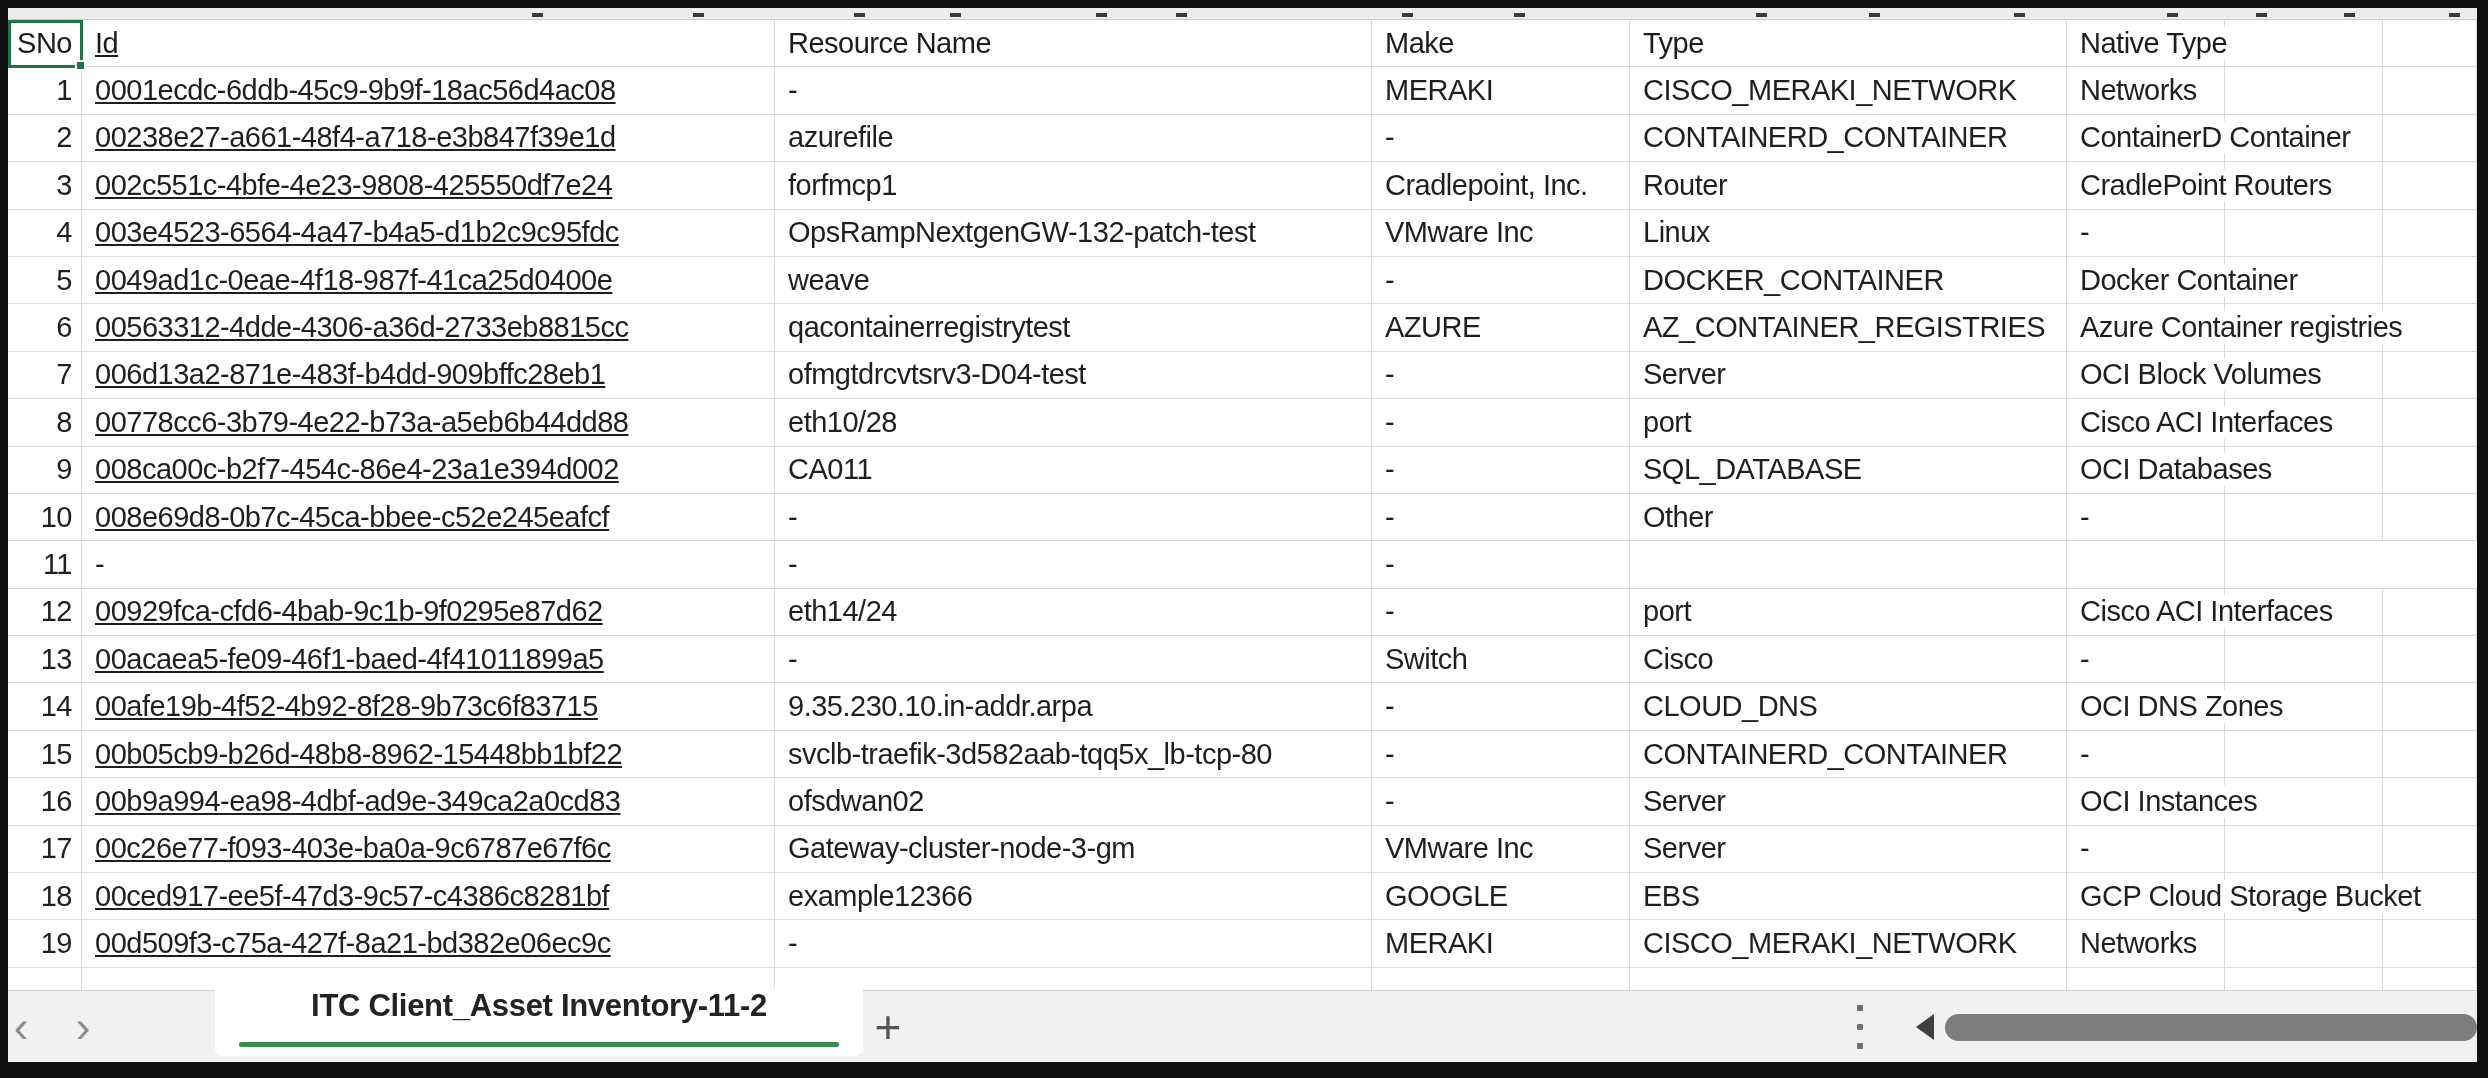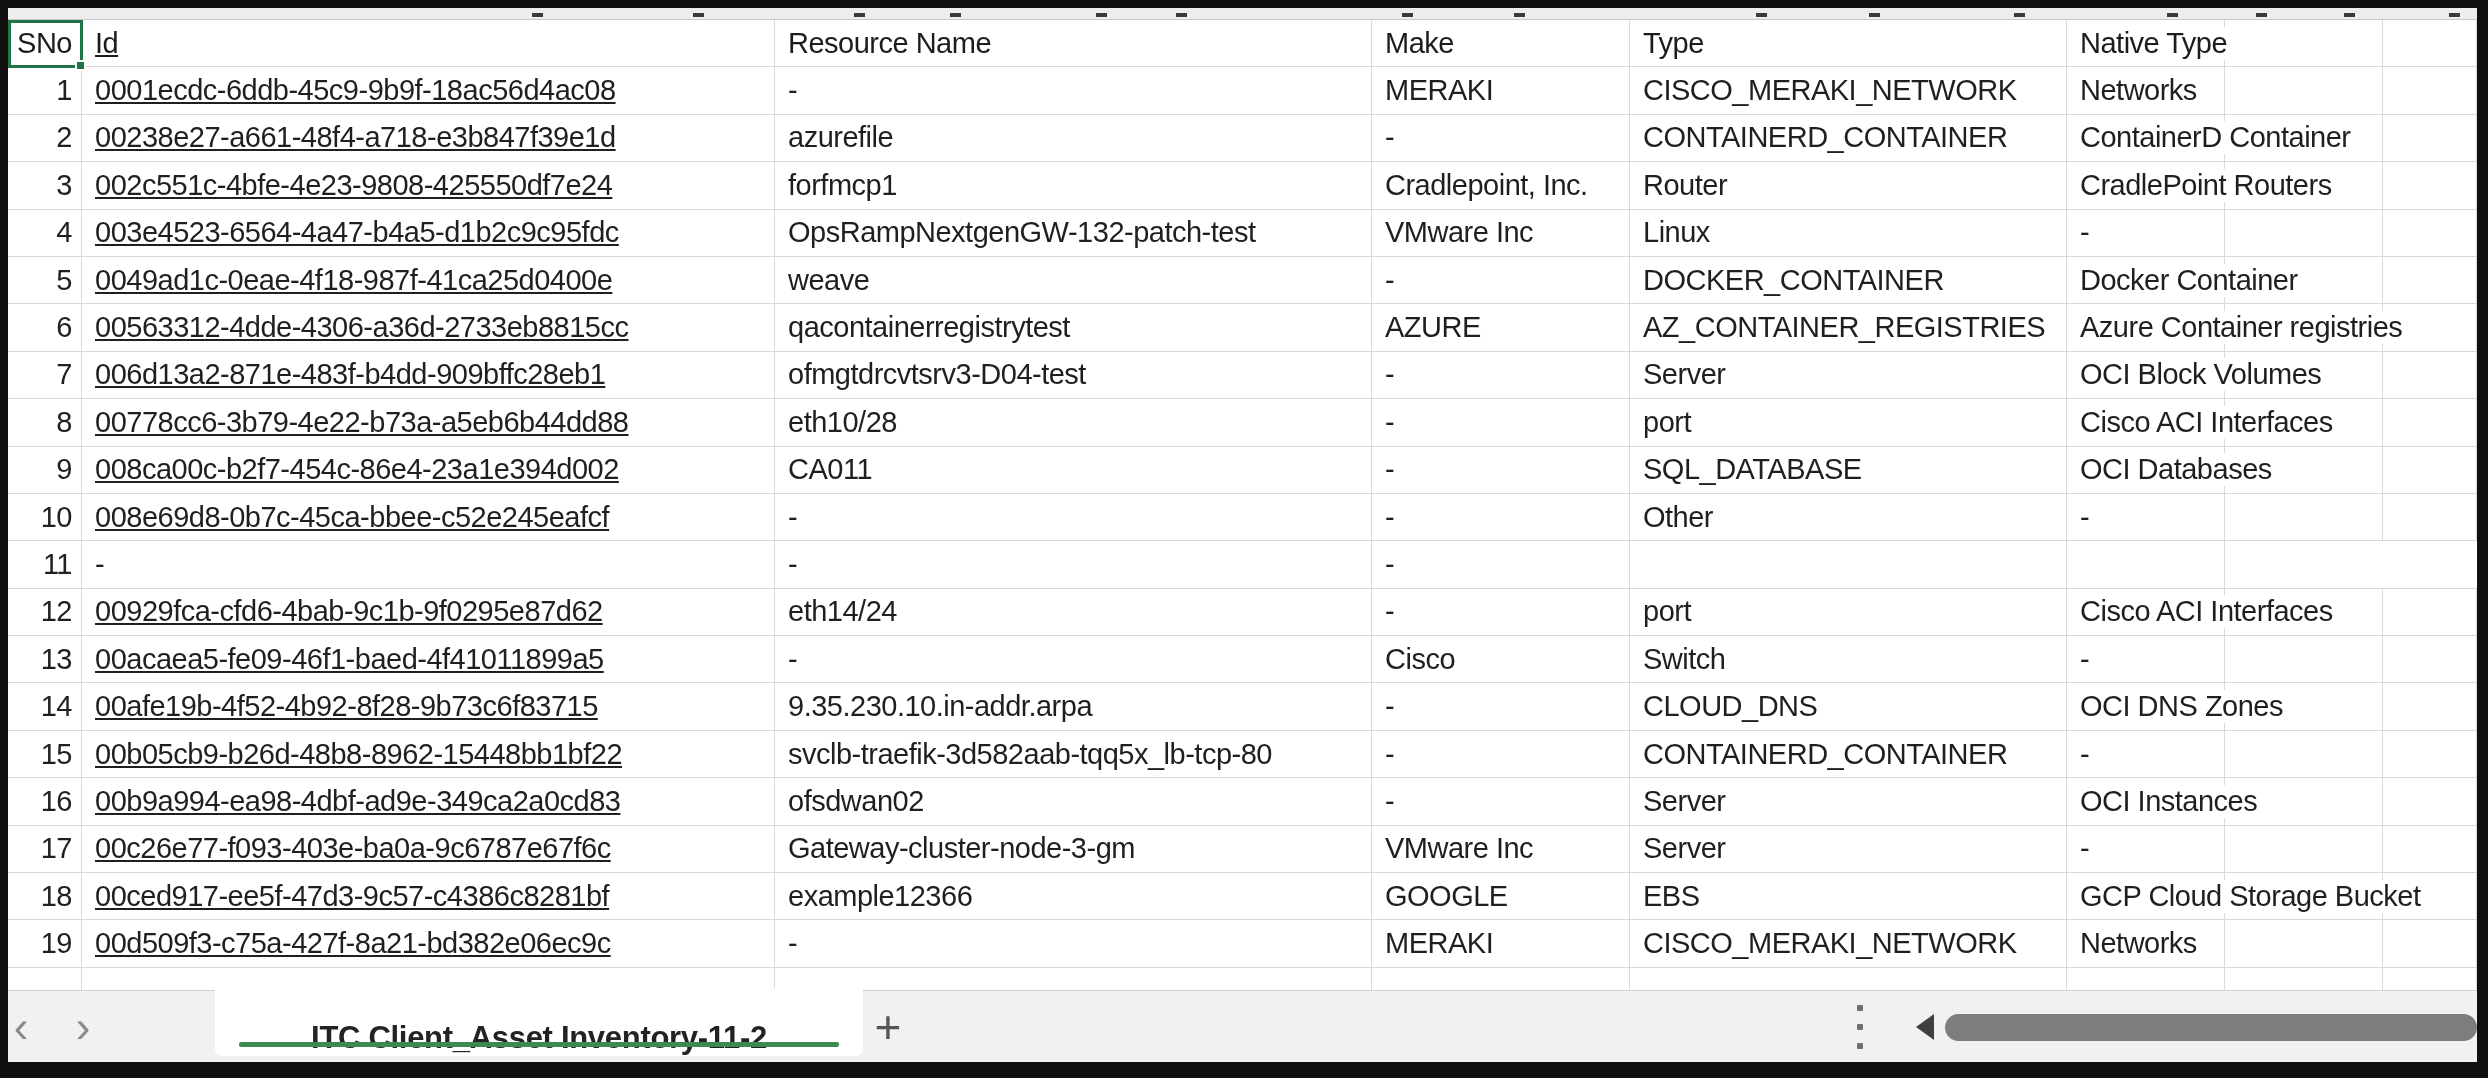--- a/index.html
+++ b/index.html
@@ -31,21 +31,21 @@
 
   
   .selection{position:absolute;left:0;top:0;width:75px;height:48px;border:3px solid var(--accent-green);z-index:5;pointer-events:none;}
   .selection .handle{position:absolute;right:-6px;bottom:-6px;width:11px;height:11px;background:var(--accent-green);border:2px solid #fff;}
 
   
   .tabbar{position:absolute;left:8px;top:990px;width:2469px;height:72px;background:#f1f1f1;border-top:1px solid #d0d0d0;}
   .nav-chev{position:absolute;top:2px;height:68px;display:flex;align-items:center;font-size:44px;color:#8a8a8a;width:34px;justify-content:center;cursor:default;}
   .nav-prev{left:-4px;}
   .nav-next{left:58px;}
-  .sheet-tab{position:absolute;left:207px;top:-3px;width:648px;height:68px;background:#fff;border-radius:0 0 7px 7px;display:flex;align-items:flex-end;justify-content:center;}
+  .sheet-tab{position:absolute;left:207px;top:-3px;width:648px;height:68px;background:#fff;border-radius:0 0 7px 7px;display:flex;align-items:flex-start;justify-content:center;}
   .sheet-tab .label{font-size:31px;font-weight:bold;color:#232323;letter-spacing:-0.3px;white-space:nowrap;}
   .sheet-tab .underline{position:absolute;left:24px;right:24px;bottom:9px;height:5px;background:var(--tab-underline);border-radius:2px;}
   .add-sheet{position:absolute;left:845px;top:0;width:70px;height:72px;display:flex;align-items:center;justify-content:center;font-size:46px;font-weight:300;color:#555;}
   .dots{position:absolute;left:1848px;top:14px;width:8px;height:44px;display:flex;flex-direction:column;justify-content:space-between;align-items:center;}
   .dots i{width:6px;height:6px;background:#6f6f6f;border-radius:1px;}
   .scroll-arrow{position:absolute;left:1908px;top:23px;width:0;height:0;border-top:13px solid transparent;border-bottom:13px solid transparent;border-right:18px solid #3f3f3f;}
   .scroll-thumb{position:absolute;left:1937px;top:23px;width:532px;height:27px;background:var(--scrollbar-thumb);border-radius:14px;}
 </style>
 </head>
 <body>
@@ -409,25 +409,25 @@
       <div class="row">
         <div class="cell col-sno">
           <span class="cv">13</span>
         </div>
         <div class="cell col-id">
           <span class="cv">00acaea5-fe09-46f1-baed-4f41011899a5</span>
         </div>
         <div class="cell col-resource_name">
           <span class="cv">-</span>
         </div>
+        <div class="cell col-type">
+          <span class="cv">Switch</span>
+        </div>
         <div class="cell col-make">
           <span class="cv">Cisco</span>
-        </div>
-        <div class="cell col-type">
-          <span class="cv">Switch</span>
         </div>
         <div class="cell col-native_type">
           <span class="cv">-</span>
         </div>
         <div class="cell col-extra1">
           <span class="cv"></span>
         </div>
         <div class="cell col-extra2">
           <span class="cv"></span>
         </div>

